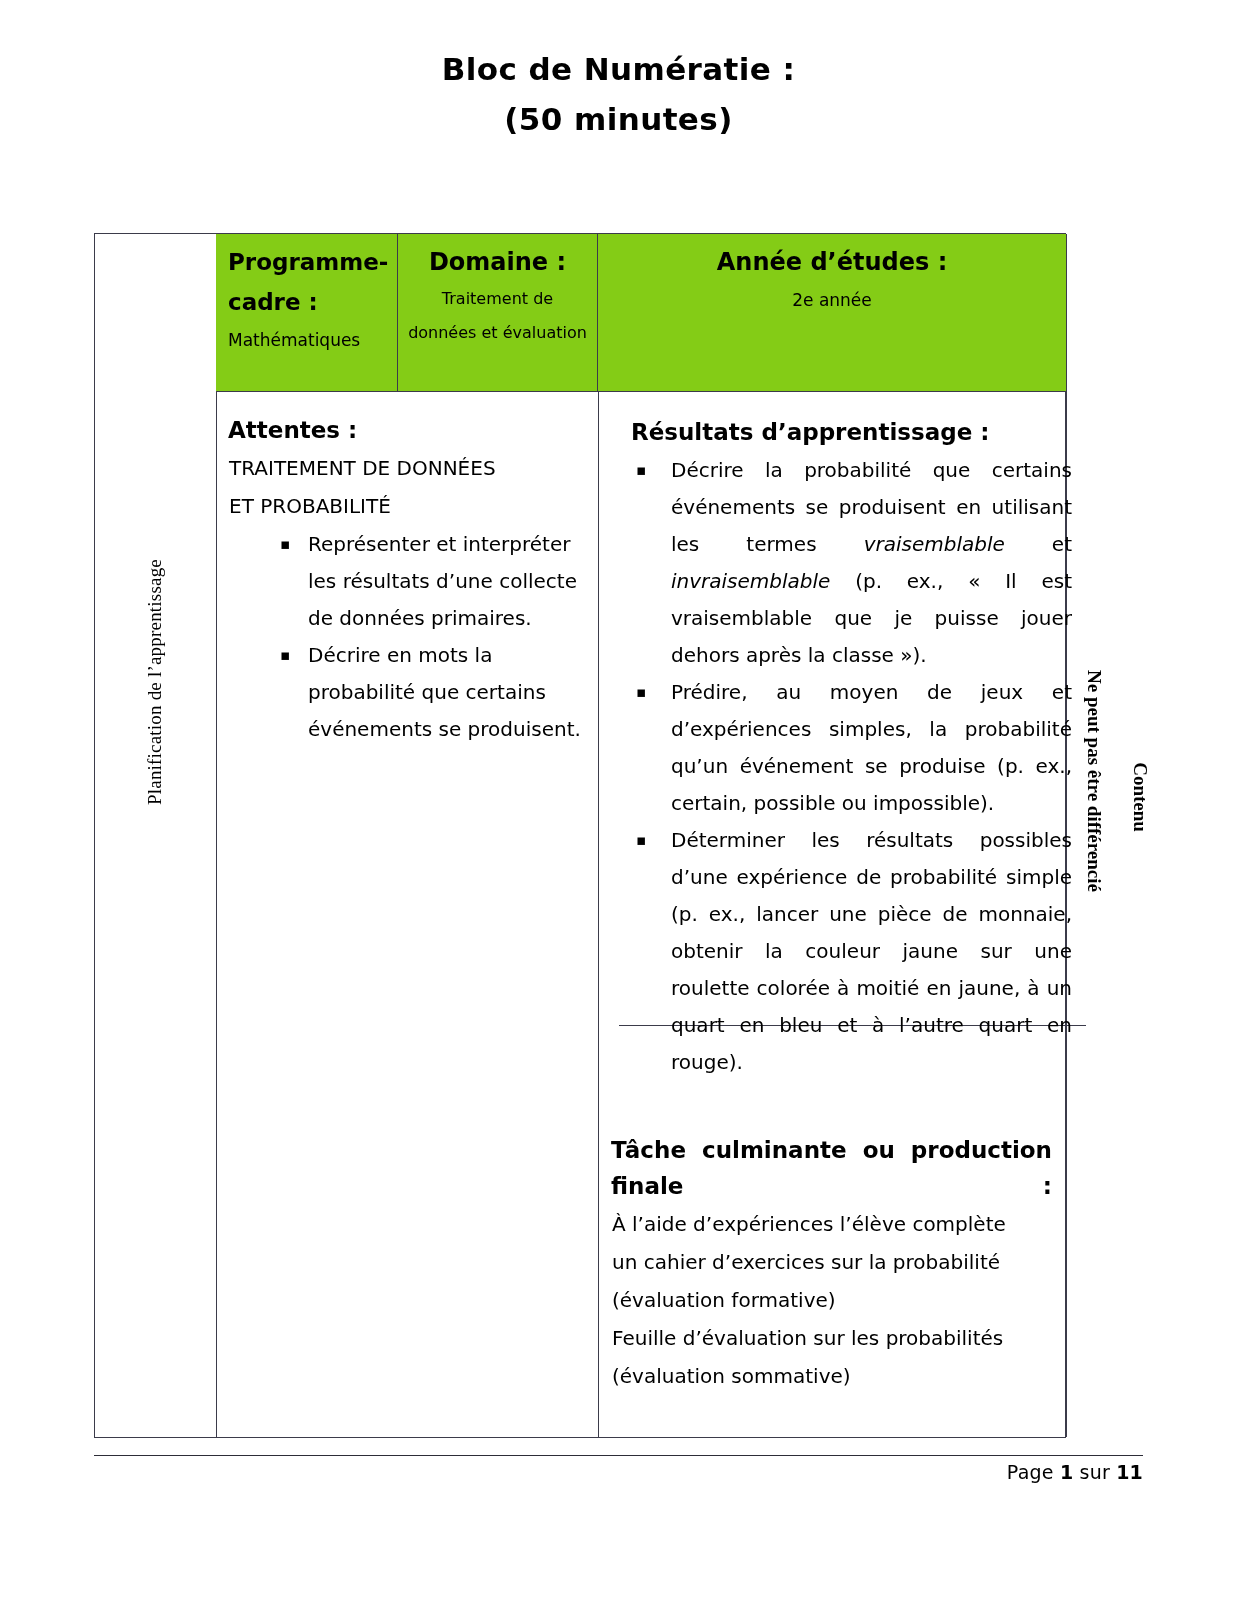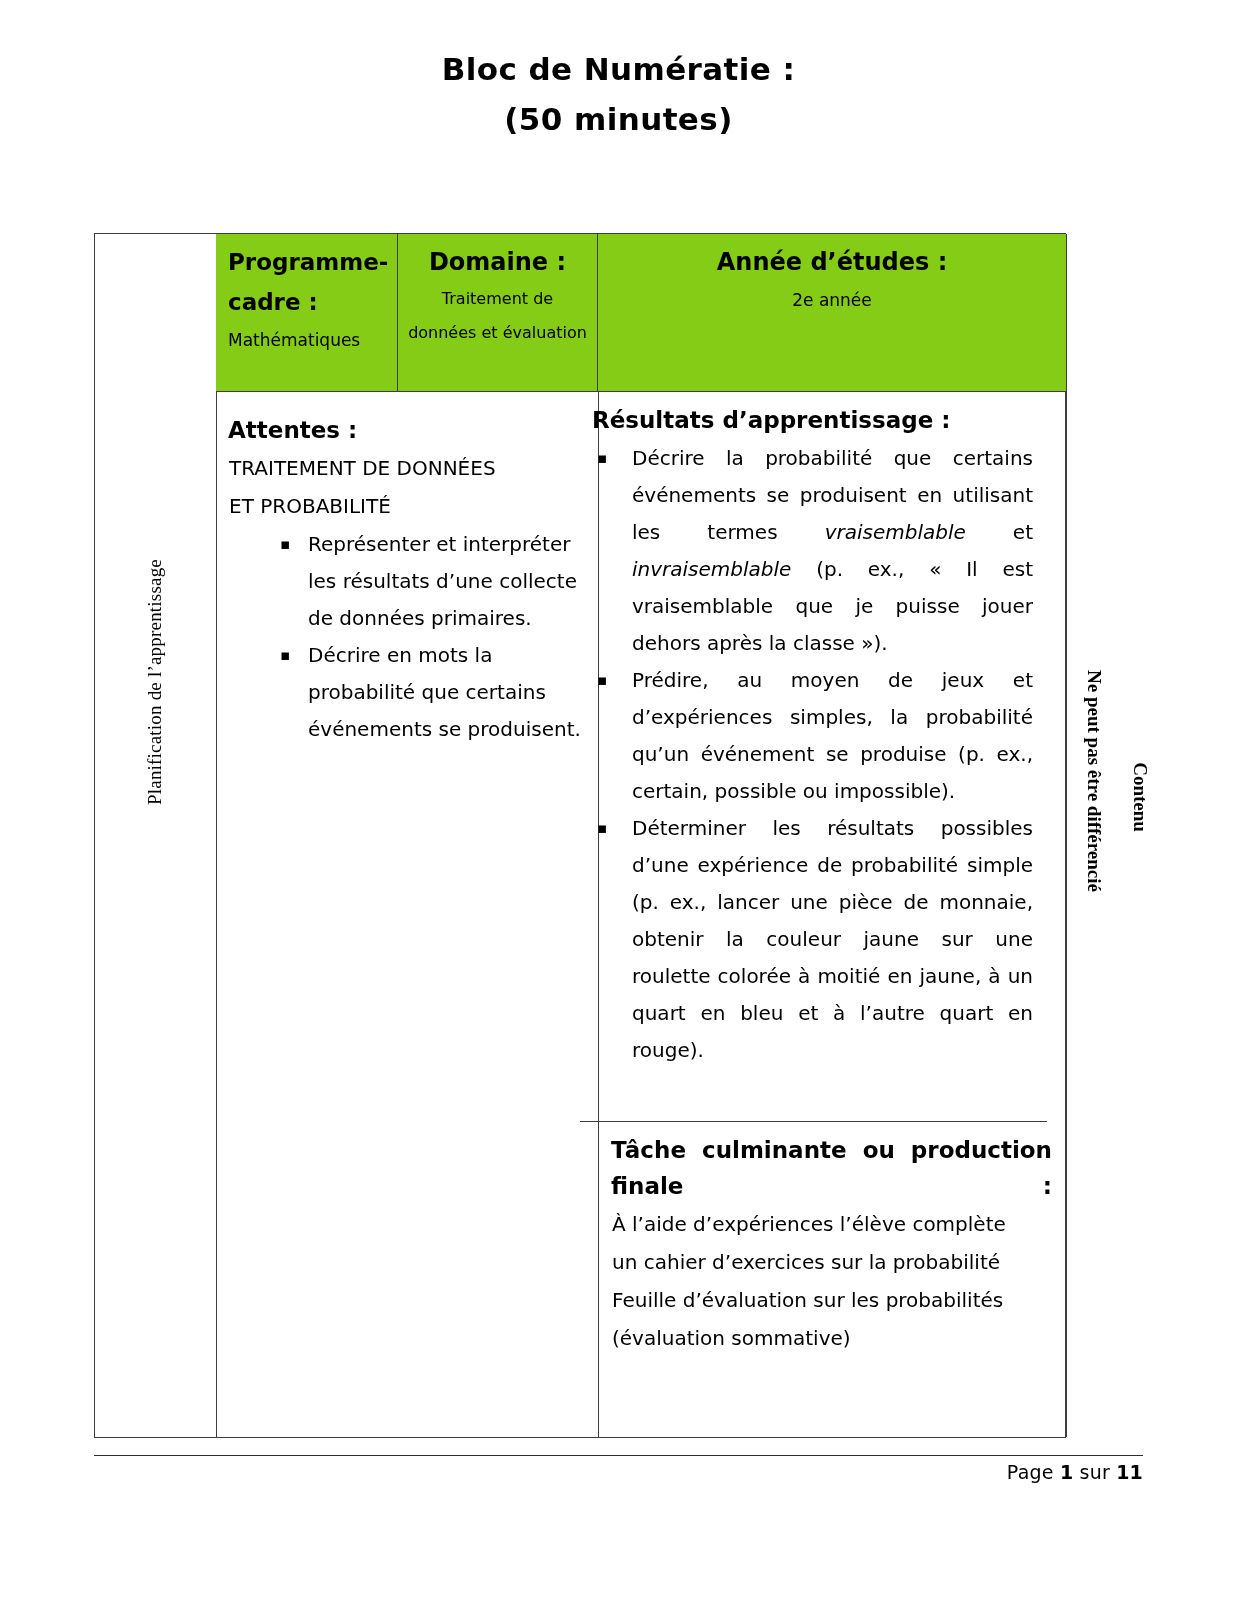--- a/index.html
+++ b/index.html
@@ -103,27 +103,27 @@
     left: 121px;
     top: 158px;
     width: 383px;
     bottom: 0;
     box-sizing: border-box;
     border-right: 1.3px solid #3b3b4a;
     padding: 20px 12px 0 12px;
   }
   .resultats-cell {
     position: absolute;
-    left: 485px;
+    left: 524px;
     top: 158px;
     width: 467px;
-    height: 730px;
+    height: 634px;
     box-sizing: border-box;
     border-bottom: 1.3px solid #3b3b4a;
-    padding: 10px 14px 0 12px;
+    padding: 22px 14px 0 12px;
   }
   .tache-cell {
     position: absolute;
     left: 504px;
     top: 888px;
     width: 467px;
     bottom: 0;
     box-sizing: border-box;
     padding: 10px 14px 0 12px;
   }
@@ -309,20 +309,21 @@
       <li><span><span>Décrire la probabilité que certains événements se produisent en utilisant les termes </span><em class="it">vraisemblable</em><span> et </span><em class="it">invraisemblable</em><span> (p. ex., « Il est vraisemblable que je puisse jouer dehors après la classe »).</span></span></li>
       <li>Prédire, au moyen de jeux et d’expériences simples, la probabilité qu’un événement se produise (p. ex., certain, possible ou impossible).</li>
       <li>Déterminer les résultats possibles d’une expérience de probabilité simple (p. ex., lancer une pièce de monnaie, obtenir la couleur jaune sur une roulette colorée à moitié en jaune, à un quart en bleu et à l’autre quart en rouge).</li>
     </ul>
   </div>
 
   <div class="tache-cell">
     <div class="sect-heading justified">Tâche culminante ou production finale :</div>
     <div class="plain-line">À l’aide d’expériences l’élève complète</div>
     <div class="plain-line">un cahier d’exercices sur la probabilité</div>
+    <div class="plain-line">(évaluation formative)</div>
     <div class="plain-line">Feuille d’évaluation sur les probabilités</div>
     <div class="plain-line">(évaluation sommative)</div>
   </div>
 
 </div>
 
 <div class="vlabel-left">
   <span>Planification de l’apprentissage</span>
 </div>
 

